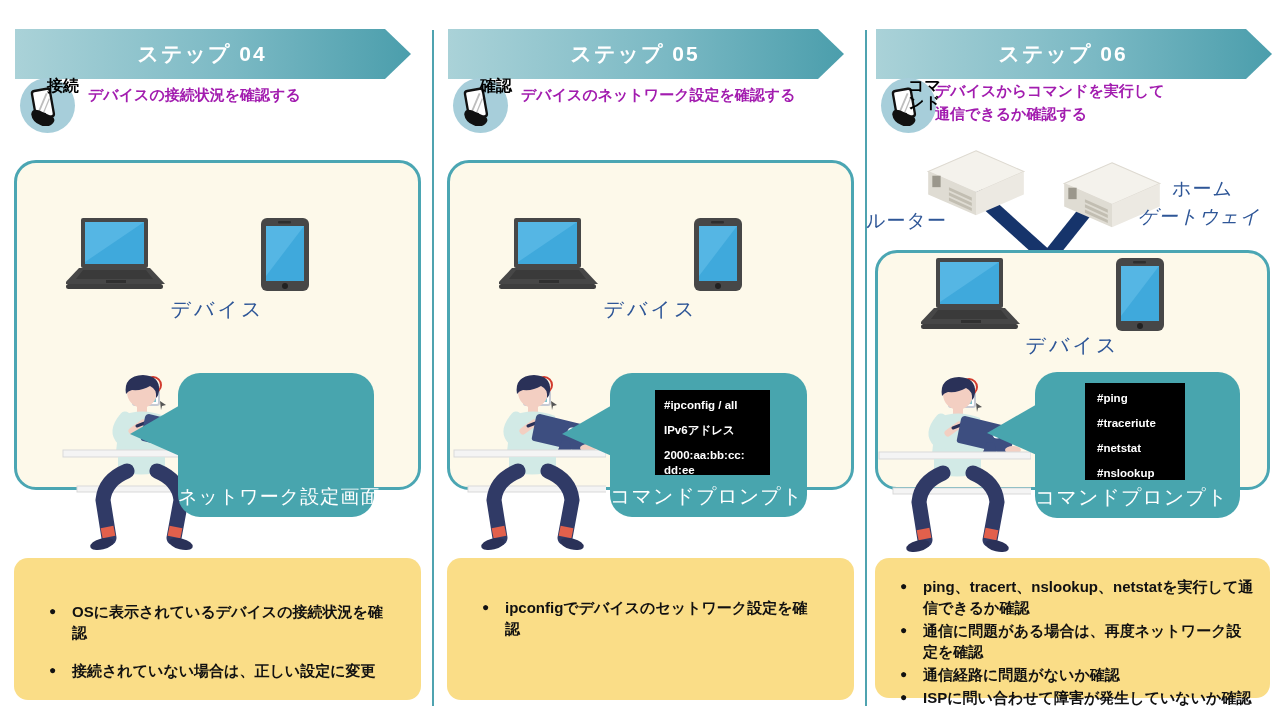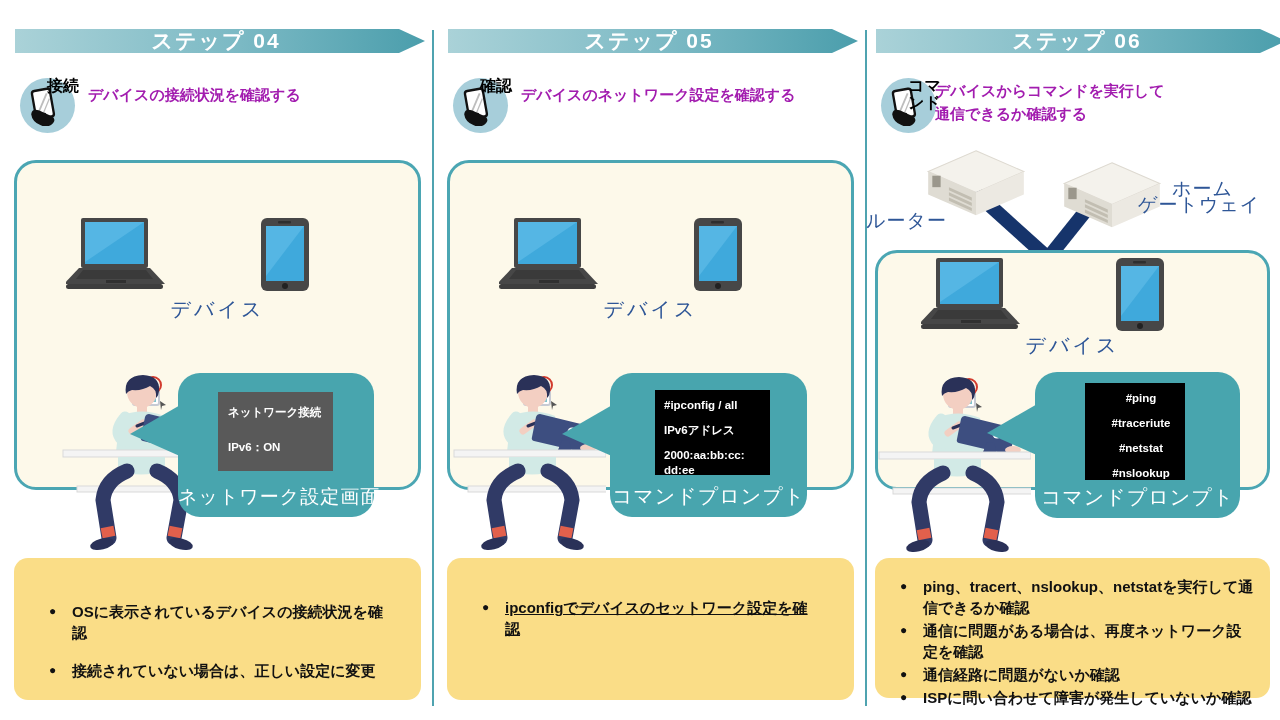--- a/index.html
+++ b/index.html
@@ -3,24 +3,24 @@
 <meta charset="utf-8">
 <style>
   html,body{margin:0;padding:0;background:#fff;}
   .canvas{position:relative;width:1280px;height:720px;background:#fff;overflow:hidden;
           font-family:"Liberation Sans","DejaVu Sans",sans-serif;}
   .c1{--x0:14px;} .c2{--x0:447px;} .c3{--x0:875px;}
 
   .divider{position:absolute;top:30px;height:676px;width:2px;background:#4FA3B0;}
   .divider.d1{left:432px;} .divider.d2{left:865px;}
 
-  .banner{position:absolute;top:29px;left:calc(var(--x0) + 1px);width:396px;height:24px;
+  .banner{position:absolute;top:29px;left:calc(var(--x0) + 1px);width:396px;height:50px;
           background:linear-gradient(90deg,#AAD2D8 0%,#7BB9C4 55%,#4B9EAC 100%);
           clip-path:polygon(0 0,calc(100% - 26px) 0,100% 50%,calc(100% - 26px) 100%,0 100%);
-          display:flex;align-items:center;justify-content:center;padding-left:14px;}
+          display:flex;align-items:center;justify-content:center;}
   .banner span{color:#fff;font-weight:bold;font-size:21px;letter-spacing:2px;padding-right:22px;}
 
   .icon-circle{position:absolute;top:78px;left:calc(var(--x0) + 6px);width:55px;height:55px;
                border-radius:50%;background:#A7CEDA;}
   .icon-circle svg{position:absolute;left:3px;top:8px;}
   .icon-label{position:absolute;top:0px;left:27px;font-weight:bold;font-size:16px;line-height:1.05;
               color:#000;white-space:pre;}
 
   .step-desc{position:absolute;top:84px;left:calc(var(--x0) + 74px);
              font-family:"Liberation Serif","DejaVu Serif",serif;font-weight:600;
@@ -47,50 +47,50 @@
   .c3 .bubble-tail{left:987px;top:401px;}
 
   .bubble{position:absolute;background:#48A5AE;border-radius:22px;}
   .c1 .bubble{left:178px;top:373px;width:196px;height:144px;}
   .c2 .bubble{left:610px;top:373px;width:197px;height:144px;}
   .c3 .bubble{left:1035px;top:372px;width:205px;height:146px;}
 
   .screen{position:absolute;box-sizing:border-box;}
   .c1 .screen{left:40px;top:19px;width:115px;height:79px;background:#595959;padding:14px 0 0 10px;}
   .c2 .screen{left:45px;top:17px;width:115px;height:85px;background:#000;padding:9px 0 0 9px;}
-  .c3 .screen{left:50px;top:11px;width:100px;height:97px;background:#000;padding:9px 0 0 12px;text-align:center;}
+  .c3 .screen{left:50px;top:11px;width:100px;height:97px;background:#000;padding:9px 0 0 12px;}
   .screen .line{color:#fff;font-weight:bold;font-size:11.5px;line-height:13px;margin-bottom:12px;
                 white-space:nowrap;}
   .c1 .screen .line{margin-bottom:22px;}
   .c2 .screen .line.tight{margin-top:-10px;}
 
-  .bubble-caption{position:absolute;bottom:7px;left:0;width:100%;text-align:center;color:#fff;
+  .bubble-caption{position:absolute;bottom:7px;left:0;width:100%;color:#fff;
                   font-family:"Liberation Serif","DejaVu Serif",serif;font-size:19px;
                   letter-spacing:1px;white-space:nowrap;}
   .c2 .bubble-caption,.c3 .bubble-caption{font-size:20px;}
 
   .yellow-box{position:absolute;left:var(--x0);top:558px;width:407px;height:142px;
               background:#FADD87;border-radius:14px;box-sizing:border-box;}
   .c1 .yellow-box{padding:34px 18px 0 26px;}
   .c2 .yellow-box{padding:30px 34px 0 26px;}
   .c3 .yellow-box{width:395px;height:140px;padding:9px 6px 0 16px;}
   .yellow-box ul{list-style:none;margin:9px;padding:0;}
   .yellow-box li{position:relative;padding-left:23px;font-weight:bold;font-size:15px;
                  line-height:1.4;color:#111;}
   .yellow-box li::before{content:"●";position:absolute;left:0;top:2px;font-size:12px;}
-  .c1 li{margin-bottom:17px;} .c2 li{margin-bottom:14px;text-decoration:underline;} .c3 li{margin-bottom:2px;}
+  .c1 li{margin-bottom:17px;} .c2 li{margin-bottom:14px;} .c3 li{margin-bottom:2px;}
 
   .router{position:absolute;width:104px;height:70px;}
   .router.r1{left:924px;top:148px;} .router.r2{left:1060px;top:160px;}
   .vlines{position:absolute;left:860px;top:140px;width:420px;height:125px;}
   .router-label{position:absolute;font-family:"Liberation Serif","DejaVu Serif",serif;
                 font-size:19px;letter-spacing:1px;color:#2E5697;white-space:nowrap;}
   .rl-router{left:866px;top:208px;}
   .rl-home{left:1172px;top:176px;}
-  .rl-gw{left:1138px;top:192px;}
+  .rl-gw{left:1138px;top:204px;font-style:italic;}
 </style>
 </head>
 <body>
 
 <svg width="0" height="0" style="position:absolute">
   <defs>
     <symbol id="icon-phone-hand" viewBox="0 0 44 44">
       <g transform="rotate(-10 22 20)">
         <rect x="12" y="4" width="20" height="31" rx="3" fill="#fff" stroke="#111" stroke-width="2.6"></rect>
         <line x1="15" y1="29" x2="28" y2="9" stroke="#BDBDBD" stroke-width="2"></line>
@@ -182,24 +182,20 @@
         <use href="#devices-art"></use>
       </svg>
     <div class="device-label">デバイス</div>
     <svg class="person">
         <use href="#person-art"></use>
       </svg>
     <svg class="bubble-tail" width="52" height="58">
         <use href="#tail-art"></use>
       </svg>
     <div class="bubble">
-      <div class="screen">
-        <div class="line">ネットワーク接続</div>
-        <div class="line">IPv6：ON</div>
-      </div>
       <div class="bubble-caption">ネットワーク設定画面</div>
     </div>
     <div class="yellow-box">
       <ul>
         <li>OSに表示されているデバイスの接続状況を確認</li>
         <li>接続されていない場合は、正しい設定に変更</li>
       </ul>
     </div>
   </section>
 

